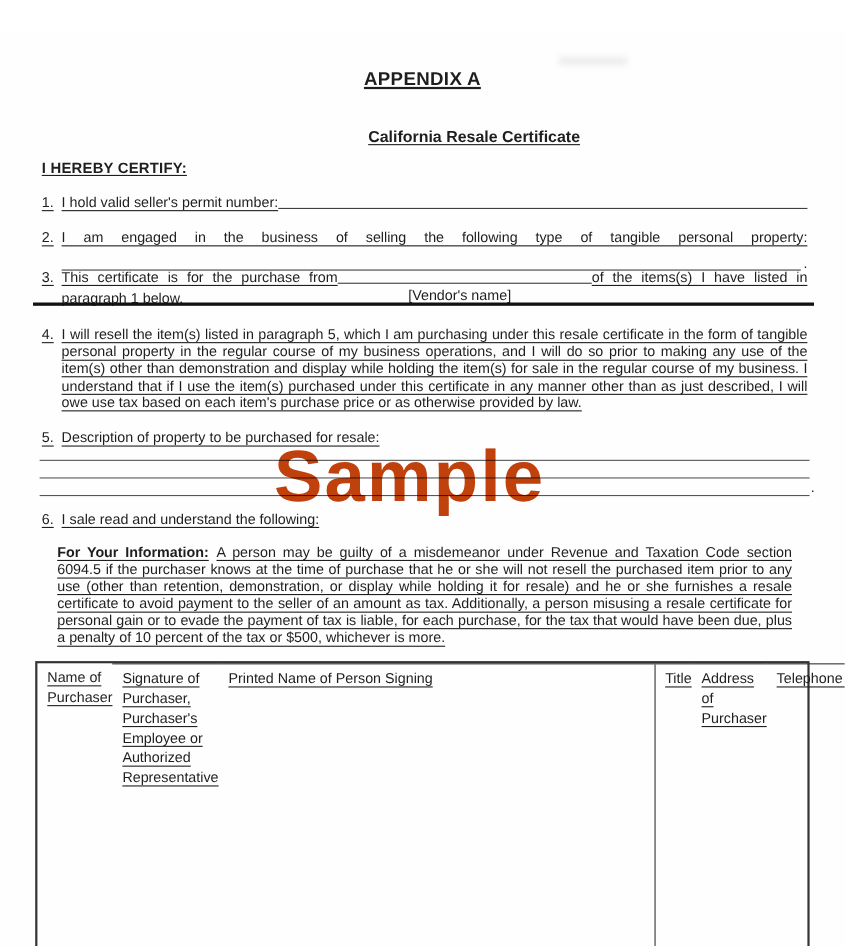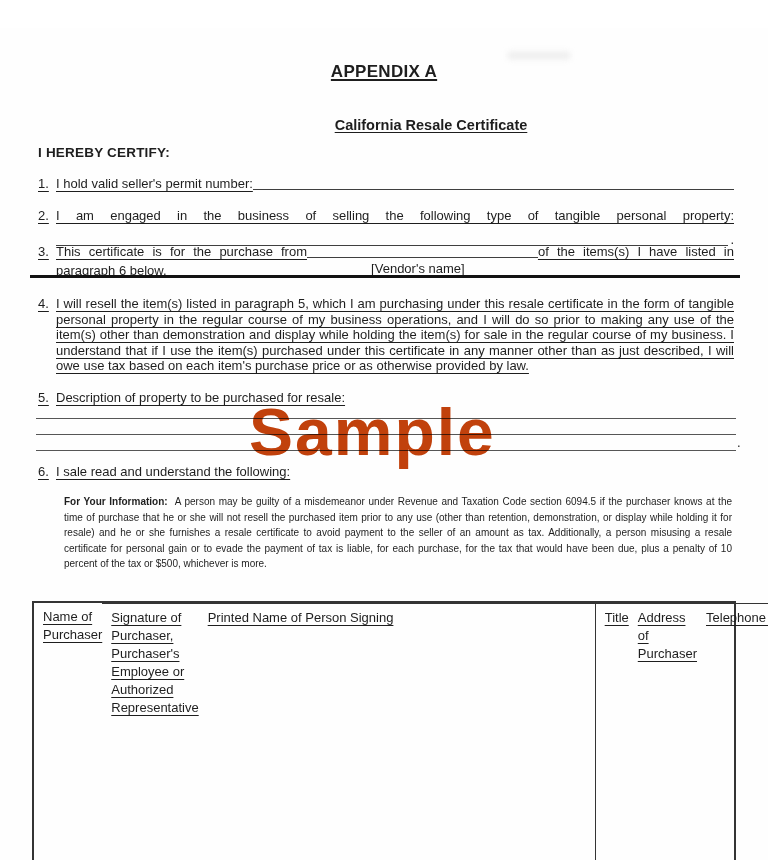--- a/index.html
+++ b/index.html
@@ -20,21 +20,21 @@
     text-decoration:underline;text-decoration-thickness:1.6px;text-underline-offset:2px;
   }
   .doc-subtitle{
     position:absolute;top:89px;left:0;width:100%;
     text-align:center;font-size:14.5px;font-weight:bold;
     text-decoration:underline;text-decoration-thickness:1.4px;text-underline-offset:2px;padding-left:47px;
   }
   .certify{
     position:absolute;top:117px;left:38px;
     font-size:13.5px;font-weight:bold;letter-spacing:.2px;
-    text-decoration-thickness:1.4px;text-underline-offset:2px;
+    text-decoration:underline;text-decoration-thickness:1.4px;text-underline-offset:2px;
   }
   .smudge{position:absolute;top:24px;left:508px;width:62px;height:7px;background:#dcdcdc;filter:blur(3px);opacity:.55;}
 
   .item{position:absolute;left:38px;width:696px;font-size:13px;line-height:15px;}
   .item .num{position:absolute;left:0;top:0;}
   .item .body{margin-left:18px;}
 
   .flexline{display:flex;align-items:flex-end;}
   .rule{flex:1;border-bottom:1.2px solid #3f3f3f;margin-bottom:1px;height:12px;}
   .ws{word-spacing:4.5px;white-space:nowrap;}
@@ -46,23 +46,23 @@
     padding:0 10px;border-bottom:1.2px solid #3f3f3f;margin-bottom:1px;
   }
   .thickbar{position:absolute;top:247px;left:30px;width:710px;height:3px;background:#121212;}
 
   .para{margin:0;text-align:justify;line-height:15.6px;}
 
   .hr{position:absolute;left:36px;width:700px;height:0;border-bottom:1.2px solid #565656;}
   .dot{position:absolute;left:737px;top:407px;font-size:13px;}
 
   .fyi{
-    position:absolute;top:466px;left:64px;width:668px;margin:0;
-    font-size:10px;line-height:15.6px;text-align:justify;
-    text-decoration-thickness:1.2px;text-underline-offset:2.5px;
+    position:absolute;top:466px;left:52px;width:668px;margin:0;
+    font-size:13px;line-height:15.6px;text-align:justify;
+    text-decoration:underline;text-decoration-thickness:1.2px;text-underline-offset:2.5px;
   }
   .fyi .b{font-weight:bold;}
   .fyi .gap{margin-left:7px;}
 
   .ftable{
     position:absolute;top:573px;left:32px;width:704px;height:272px;
     border:2px solid #343434;display:flex;flex-direction:row;box-sizing:border-box;
   }
   .trow{flex:1;display:flex;border-top:1.5px solid #343434;}
   .trow:first-child{border-top:none;}
@@ -109,21 +109,21 @@
 
   <div class="item" style="top:216px">
     <span class="num u">3.</span>
     <div class="body">
       <div class="flexline">
         <span class="u ws">This certificate is for the purchase from</span>
         <span class="rule"></span>
         <span class="u ws">of the items(s) I have listed in</span>
       </div>
       <div class="flexline" style="margin-top:2px">
-        <span>paragraph 6 below.</span>
+        <span>paragraph 1 below.</span>
         <span class="rule" style="flex:3"></span>
         <span class="vendor">[Vendor's name]</span>
         <span class="rule" style="flex:4"></span>
       </div>
     </div>
   </div>
   <div class="thickbar"></div>
 
   <div class="item" style="top:268px">
     <span class="num u">4.</span>

